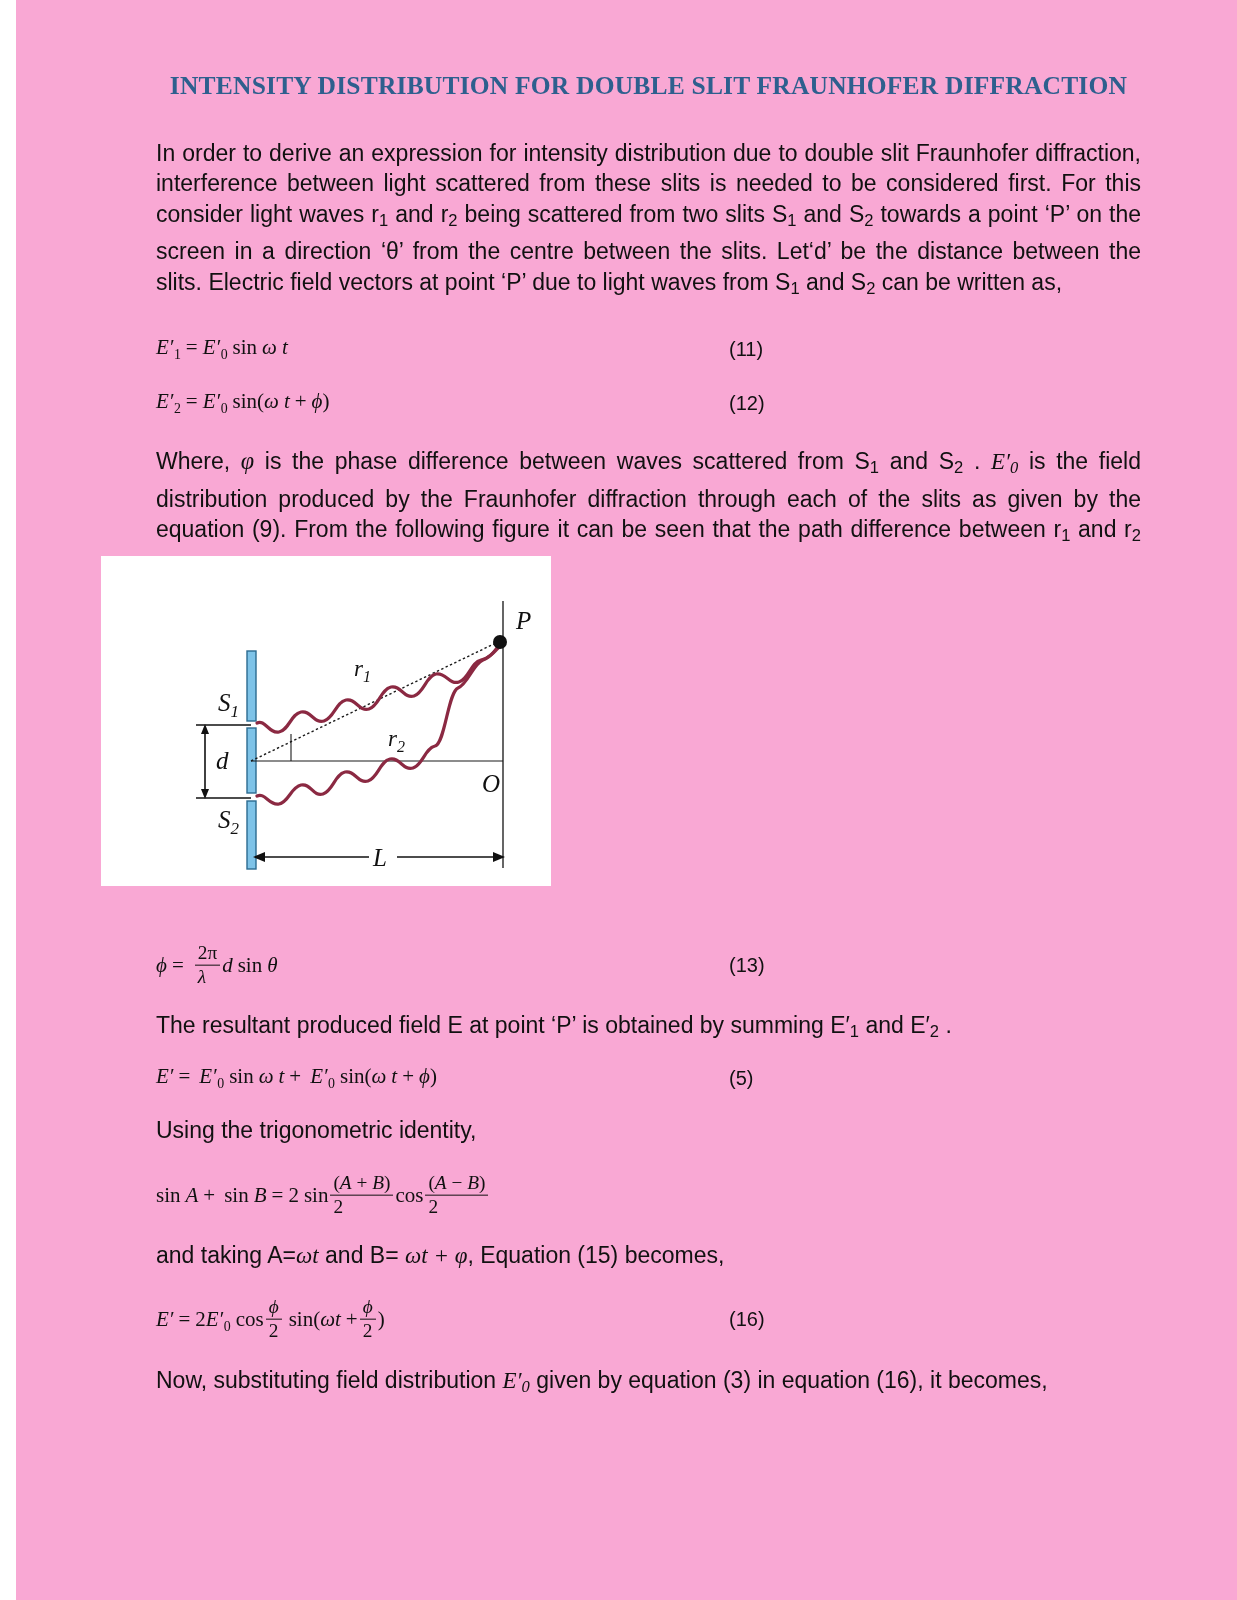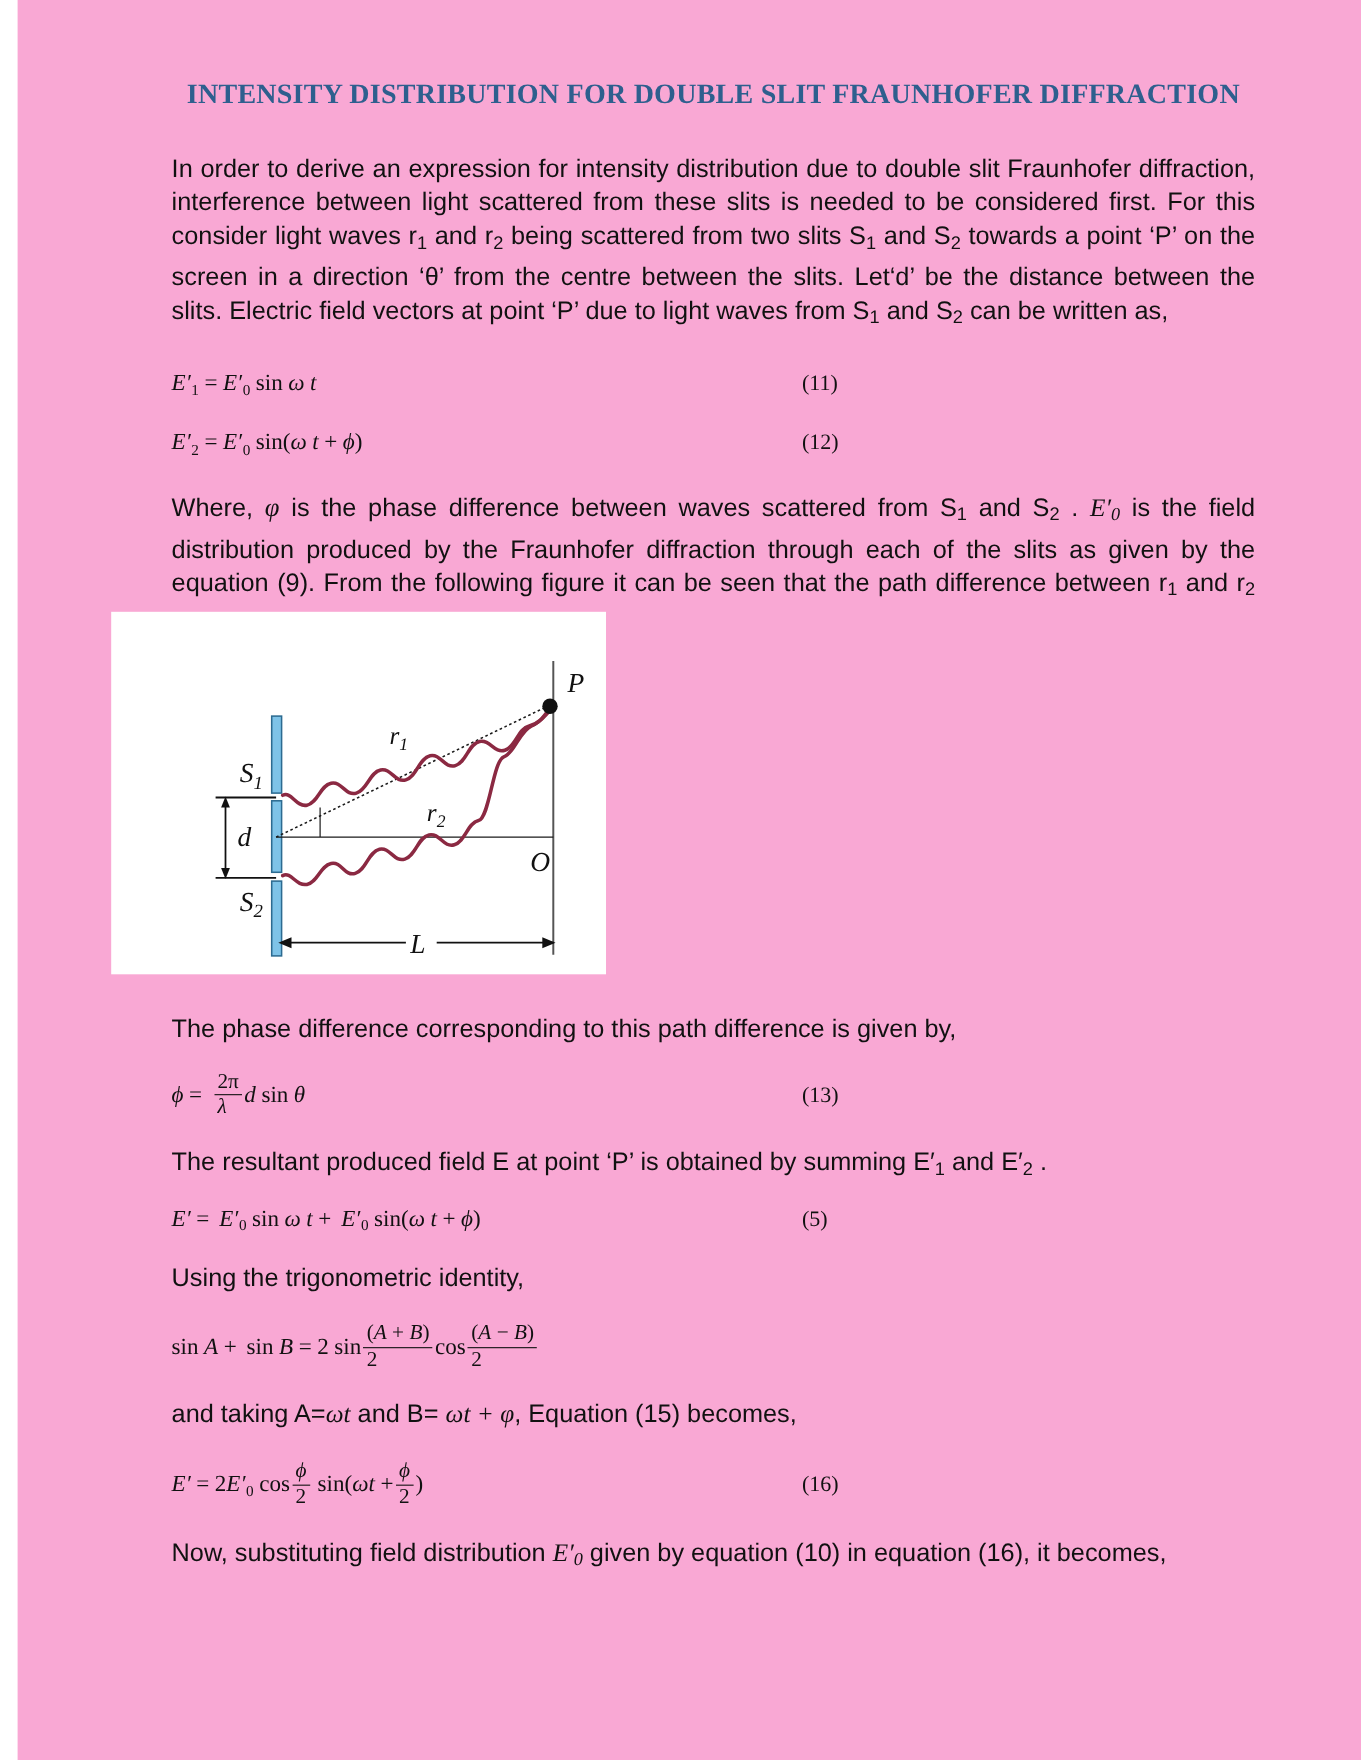--- a/index.html
+++ b/index.html
@@ -73,21 +73,21 @@
     top: 50%;
     transform: translateY(-50%);
     white-space: nowrap;
     font-style: normal;
   }
   .eqnum {
     position: absolute;
     left: 573px;
     top: 50%;
     transform: translateY(-50%);
-    font-family: Liberation Serif, serif;
+    font-family: Liberation Sans, sans-serif;
     font-size: 20px;
     color: #111111;
     font-style: normal;
   }
   .it { font-style: italic; }
   .rm { font-style: normal; }
   .sb {
     font-size: 0.66em;
     vertical-align: -0.32em;
     font-style: normal;
@@ -238,21 +238,20 @@
           <text x="272" y="310" font-size="25" font-style="italic">L</text>
           <text x="381" y="236" font-size="25" font-style="italic">O</text>
           <text x="415" y="73" font-size="25" font-style="italic">P</text>
         </g>
       </svg>
     </div>
   </div>
 
   <div class="content" style="top:920px;">
 
-    <p class="para">The phase difference corresponding to this path difference is given by,</p>
 
     <div class="eqrow" style="margin-top:16px; height:58px;">
       <span class="eqbody"><span class="it">ϕ</span><span class="sp"></span>=<span class="spw"></span><span class="frac"><span class="num rm">2π</span><span class="den it">λ</span></span><span class="it">d</span><span class="sp"></span><span class="rm">sin</span><span class="sp"></span><span class="it">θ</span></span>
       <span class="eqnum">(13)</span>
     </div>
 
     <p class="para" style="margin-top:16px;"><span>The resultant produced field E at point ‘P’ is obtained by summing E′</span><sub>1</sub><span> and E′</span><sub>2</sub><span> .</span></p>
 
 
     <div class="eqrow" style="margin-top:8px;">
@@ -266,16 +265,16 @@
       <span class="eqbody"><span class="rm">sin</span><span class="sp"></span><span class="it">A</span><span class="sp"></span>+<span class="spw"></span><span class="rm">sin</span><span class="sp"></span><span class="it">B</span><span class="sp"></span>=<span class="sp"></span><span class="rm">2</span><span class="sp"></span><span class="rm">sin</span><span class="frac"><span class="num"><span class="rm">(</span><span class="it">A</span><span class="rm"> + </span><span class="it">B</span><span class="rm">)</span></span><span class="den rm">2</span></span><span class="rm">cos</span><span class="frac"><span class="num"><span class="rm">(</span><span class="it">A</span><span class="rm"> − </span><span class="it">B</span><span class="rm">)</span></span><span class="den rm">2</span></span></span>
     </div>
 
     <p class="para" style="margin-top:14px;"><span>and taking A=</span><span class="mi">ωt</span><span> and B= </span><span class="mi">ωt + φ</span><span>, Equation (15) becomes,</span></p>
 
     <div class="eqrow" style="margin-top:18px; height:60px;">
       <span class="eqbody"><span class="it">E</span><span class="pr">′</span><span class="sp"></span>=<span class="sp"></span><span class="rm">2</span><span class="it">E</span><span class="pr">′</span><span class="sb">0</span><span class="sp"></span><span class="rm">cos</span><span class="frac"><span class="num it">ϕ</span><span class="den rm">2</span></span><span class="sp"></span><span class="rm">sin(</span><span class="it">ωt</span><span class="sp"></span>+<span class="frac"><span class="num it">ϕ</span><span class="den rm">2</span></span><span class="rm">)</span></span>
       <span class="eqnum">(16)</span>
     </div>
 
-    <p class="para" style="margin-top:16px;"><span>Now, substituting field distribution </span><span class="mi-up">E′</span><sub class="mi-up">0</sub><span> given by  equation (10) in equation (16), it becomes,</span></p>
+    <p class="para" style="margin-top:16px;"><span>Now, substituting field distribution </span><span class="mi-up">E′</span><sub class="mi-up">0</sub><span> given by  equation (3) in equation (16), it becomes,</span></p>
 
   </div>
 </div>
 
 </body></html>

